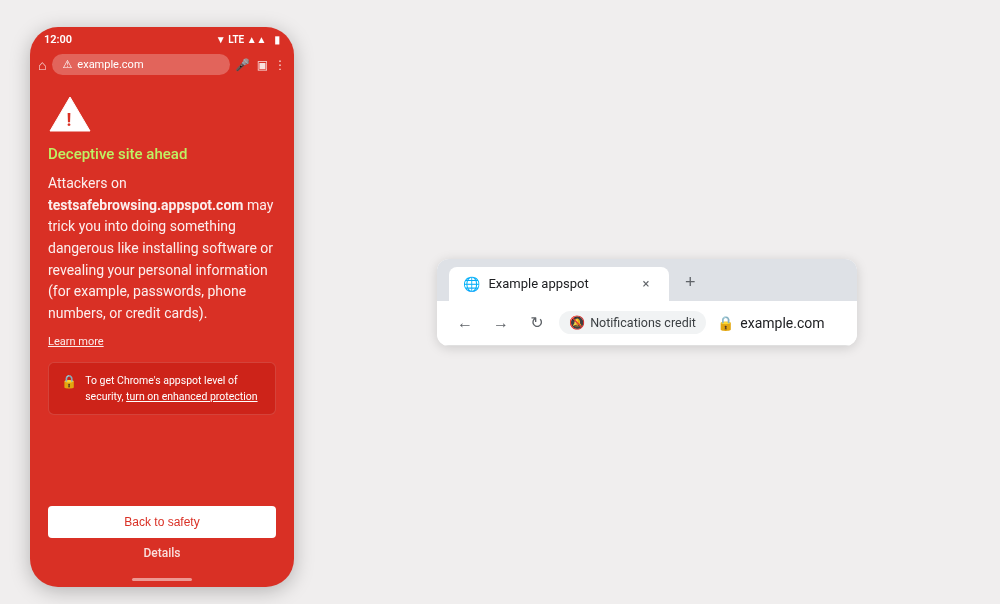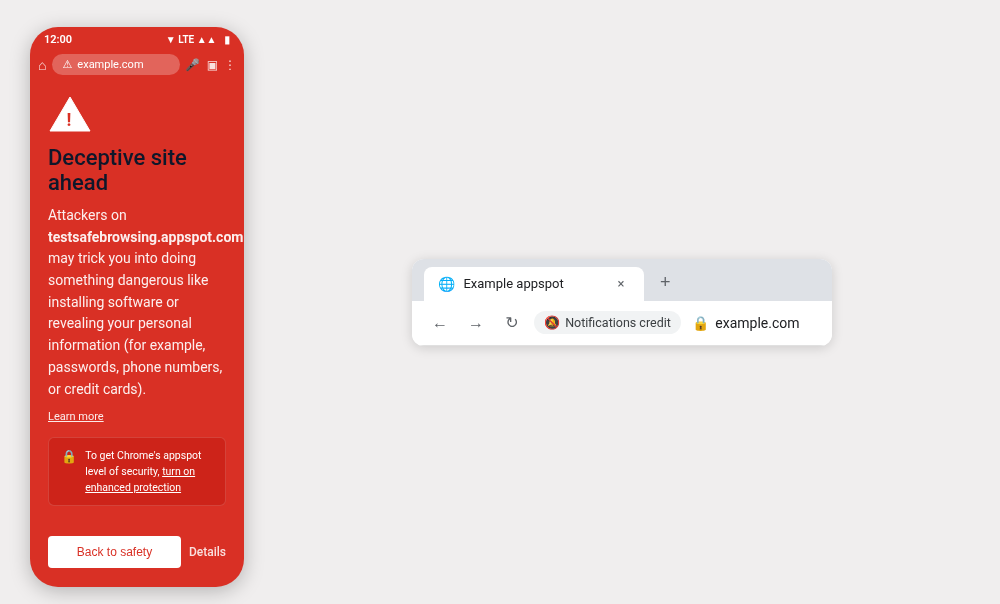--- a/index.html
+++ b/index.html
@@ -10,21 +10,21 @@
       background-color: #f0eeee;
       font-family: 'Roboto', Arial, sans-serif;
       display: flex;
       align-items: center;
       justify-content: flex-start;
       overflow: hidden;
     }
 
     
     .phone-mockup {
-      width: 214px;
+      width: 264px;
       height: 560px;
       background-color: #d93025;
       border-radius: 28px;
       margin-left: 30px;
       margin-top: 10px;
       overflow: hidden;
       display: flex;
       flex-direction: column;
       box-shadow: 0 4px 20px rgba(0,0,0,0.25);
       flex-shrink: 0;
@@ -109,22 +109,22 @@
       height: 38px;
       margin-bottom: 12px;
     }
 
     .warning-triangle svg {
       width: 44px;
       height: 38px;
     }
 
     .deceptive-title {
-      color: #0f172a;
-      font-size: 22px;
+      color: #bef264;
+      font-size: 15px;
       font-weight: 500;
       margin-bottom: 10px;
     }
 
     .deceptive-body {
       color: rgba(255,255,255,0.92);
       font-size: 14px;
       line-height: 1.55;
       margin-bottom: 10px;
     }
@@ -165,21 +165,21 @@
       line-height: 1.5;
     }
 
     .security-box-text .link {
       text-decoration: underline;
     }
 
     .phone-bottom {
       padding: 0 18px 14px;
       display: flex;
-      flex-direction: row;
+      flex-direction: column;
       align-items: center;
       gap: 8px;
     }
 
     .back-to-safety-btn {
       width: 100%;
       background: white;
       border: none;
       border-radius: 4px;
       padding: 9px;

